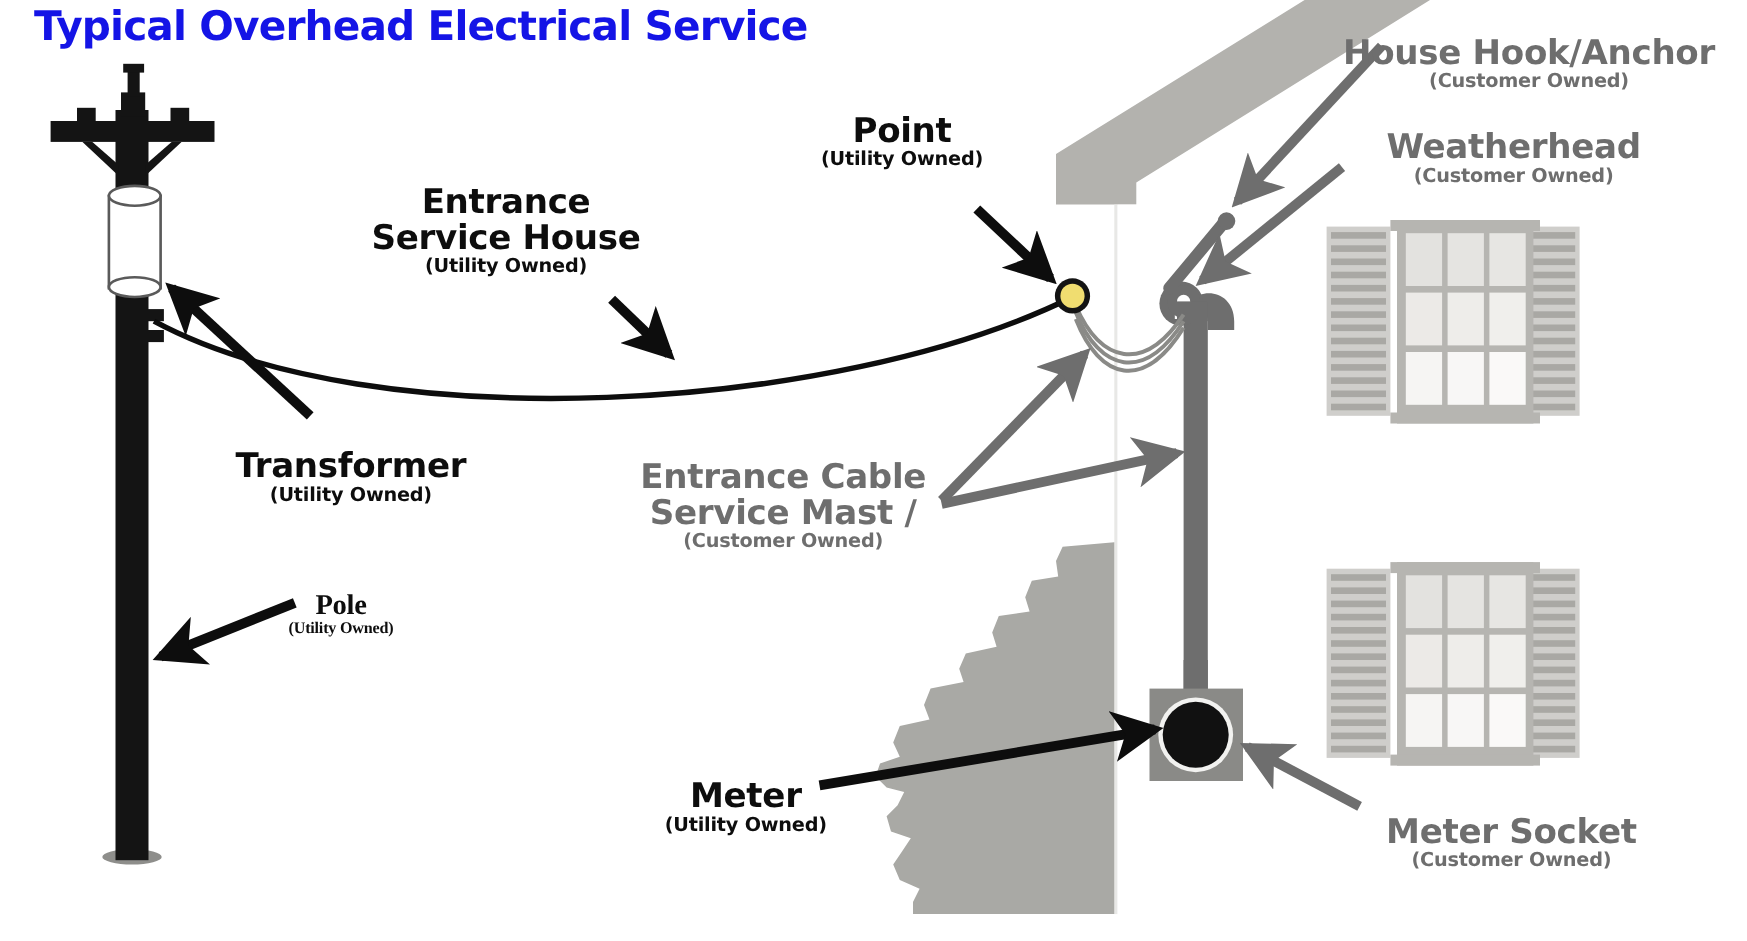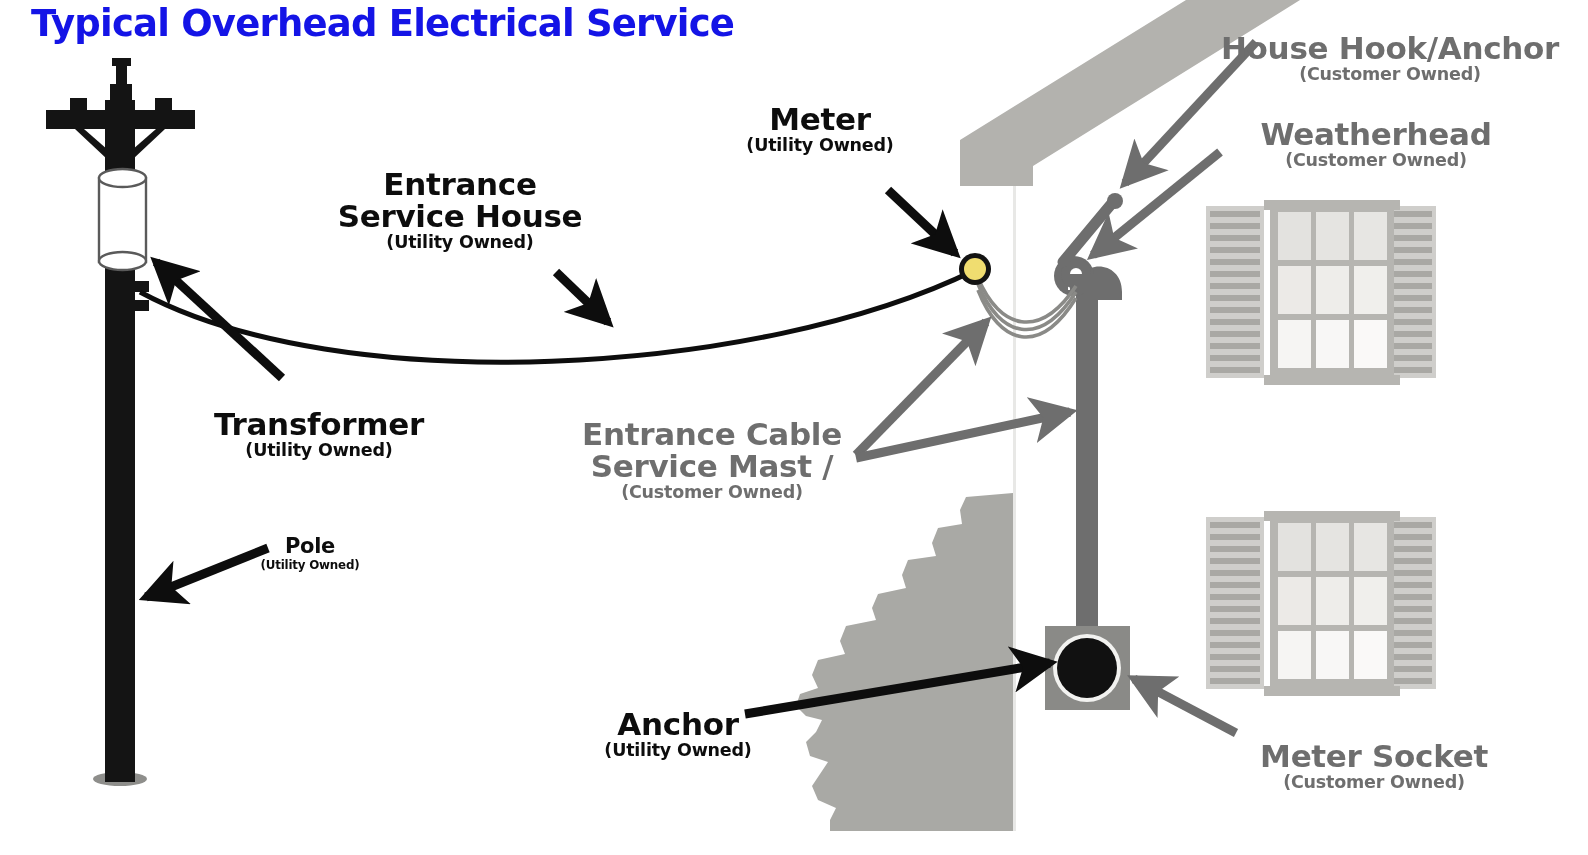--- a/index.html
+++ b/index.html
@@ -296,36 +296,36 @@
 
   </svg>
 
   <div class="lbl c-black ta-c" style="left:335px; top:168px; width:250px; font-size:31px;">
     <span class="main">Entrance</span>
     <span class="main">Service House</span>
     <span class="sub">(Utility Owned)</span>
   </div>
 
   <div class="lbl c-black ta-c" style="left:700px; top:103px; width:240px; font-size:31px;">
-    <span class="main">Meter</span>
+    <span class="main">Point</span>
     <span class="sub">(Utility Owned)</span>
   </div>
 
   <div class="lbl c-black ta-c" style="left:193px; top:388px; width:252px; font-size:31px;margin-top:20px;">
     <span class="main">Transformer</span>
     <span class="sub">(Utility Owned)</span>
   </div>
 
-  <div class="lbl c-black ta-c" style="left:203px; top:536px; width:214px; font-size:21px;">
+  <div class="lbl c-black ta-c" style="left:203px; top:536px; width:214px; font-size:26px;font-family:Liberation Serif, serif;">
     <span class="main">Pole</span>
     <span class="sub">(Utility Owned)</span>
   </div>
 
   <div class="lbl c-black ta-c" style="left:570px; top:708px; width:216px; font-size:31px;">
-    <span class="main">Anchor</span>
+    <span class="main">Meter</span>
     <span class="sub">(Utility Owned)</span>
   </div>
 
   <div class="lbl c-gray ta-c" style="left:1194px; top:32px; width:392px; font-size:31px;">
     <span class="main">House Hook/Anchor</span>
     <span class="sub">(Customer Owned)</span>
   </div>
 
   <div class="lbl c-gray ta-c" style="left:1230px; top:118px; width:292px; font-size:31px;">
     <span class="main">Weatherhead</span>

